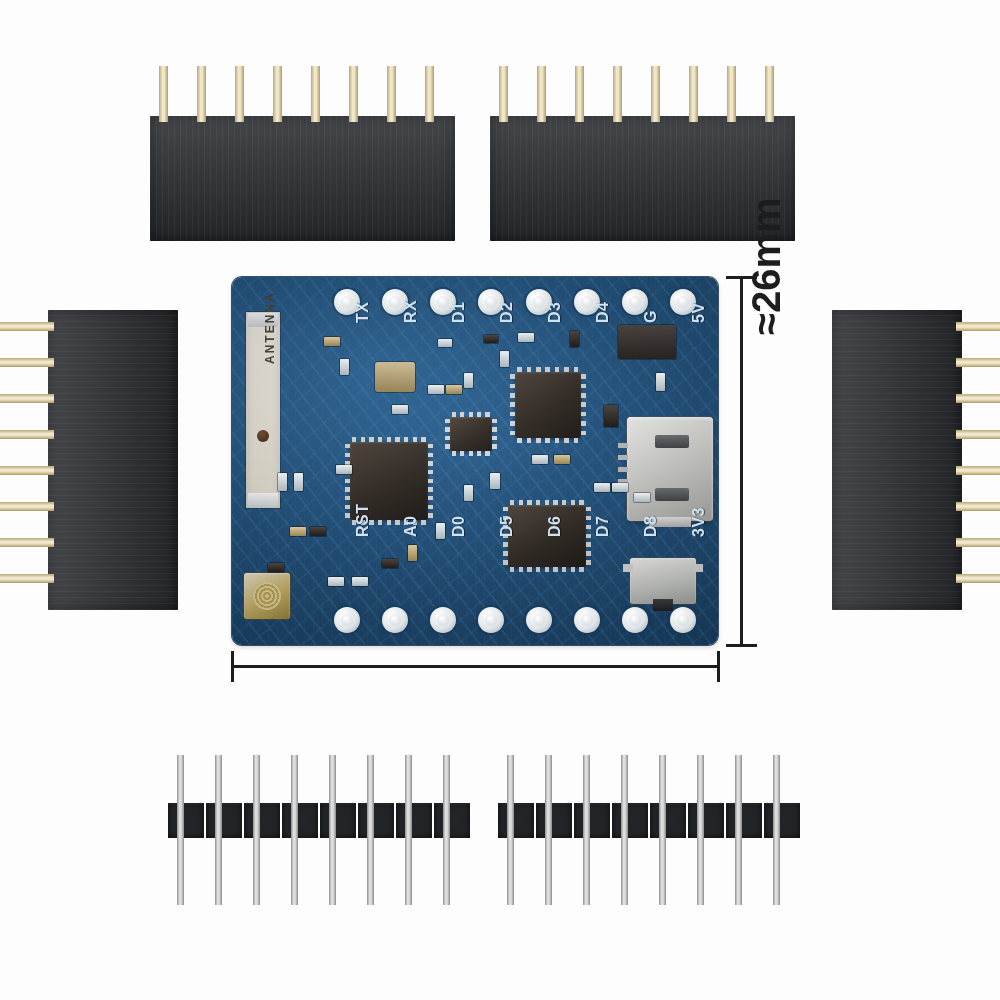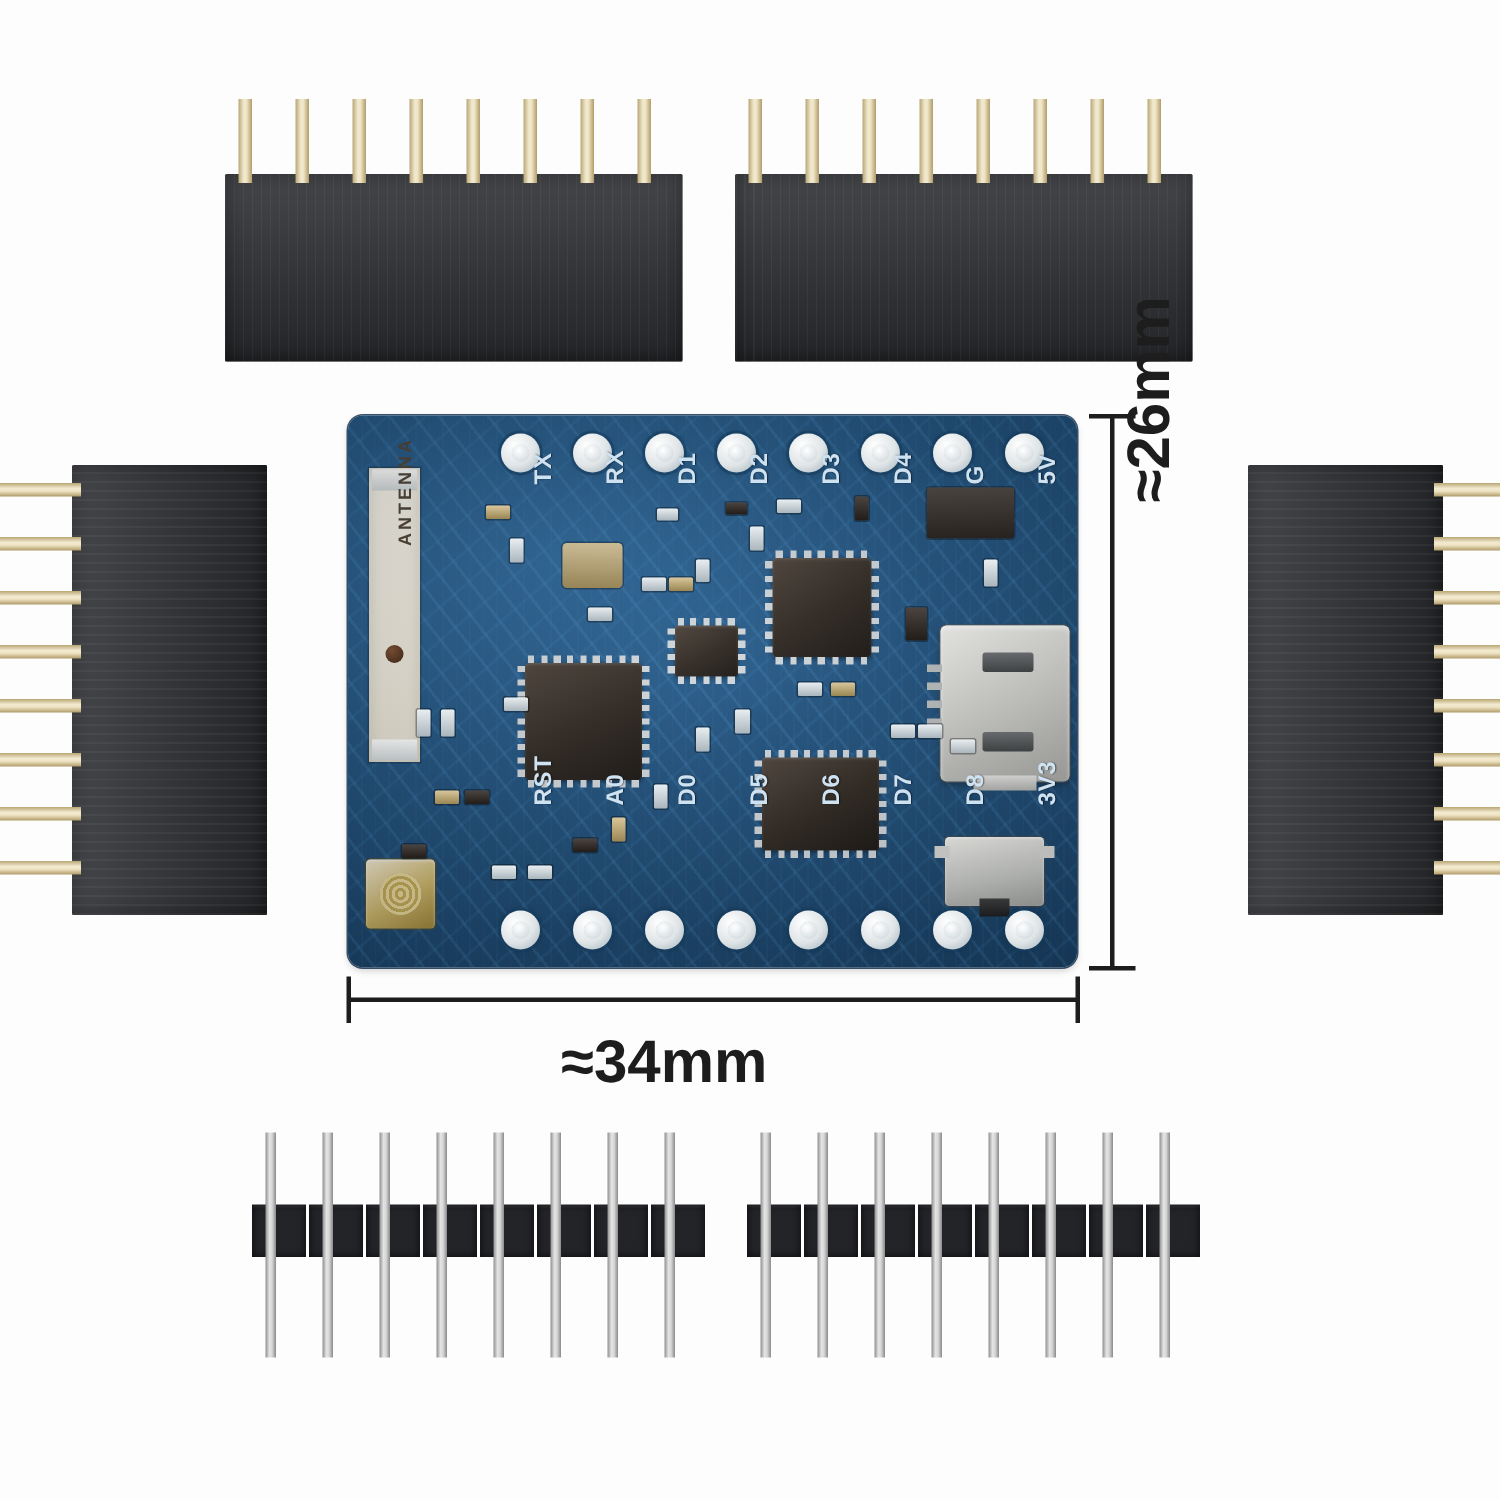--- a/index.html
+++ b/index.html
@@ -438,20 +438,19 @@
       <div class="smd" style="left: 424px; top: 96px; width: 9px; height: 18px; border-radius: 1px;"></div>
       <div class="smd" style="left: 196px; top: 108px; width: 16px; height: 9px; border-radius: 1px;"></div>
       <div class="smd tan" style="left: 214px; top: 108px; width: 16px; height: 9px; border-radius: 1px;"></div>
       <div class="smd" style="left: 104px; top: 188px; width: 16px; height: 9px; border-radius: 1px;"></div>
       <div class="smd dark" style="left: 36px; top: 286px; width: 16px; height: 9px; border-radius: 1px;"></div>
     </div>
 
   <div class="dimline" id="dim-w-line" style="left: 232px; top: 665px; width: 486px; height: 3px; background: rgb(29, 29, 29);"></div>
   <div class="tick" id="dim-w-t1" style="left: 230.5px; top: 651px; width: 3px; height: 31px; background: rgb(29, 29, 29);"></div>
   <div class="tick" id="dim-w-t2" style="left: 716.5px; top: 651px; width: 3px; height: 31px; background: rgb(29, 29, 29);"></div>
-  <div class="dimtext" id="dim-w-text">≈34mm</div>
 
   <div class="dimline" id="dim-h-line" style="left: 740px; top: 277px; width: 3px; height: 368px; background: rgb(29, 29, 29);"></div>
   <div class="tick" id="dim-h-t1" style="left: 726px; top: 275.5px; width: 31px; height: 3px; background: rgb(29, 29, 29);"></div>
   <div class="tick" id="dim-h-t2" style="left: 726px; top: 643.5px; width: 31px; height: 3px; background: rgb(29, 29, 29);"></div>
   <div class="dimtext" id="dim-h-text">≈26mm</div>
 
 </div>
 
 </body></html>

